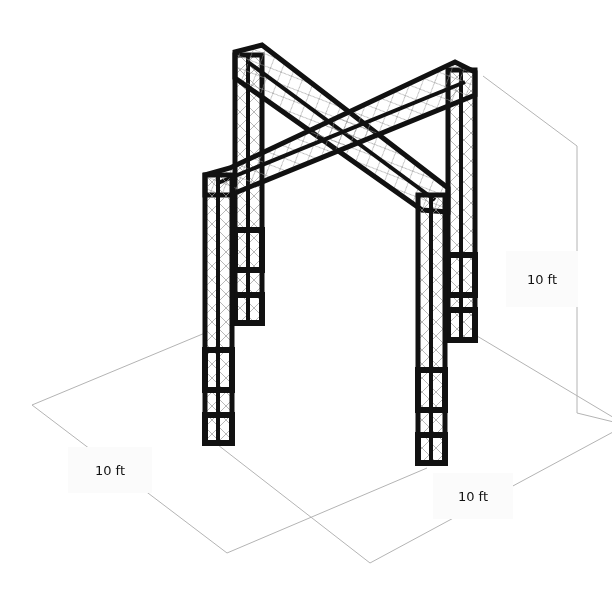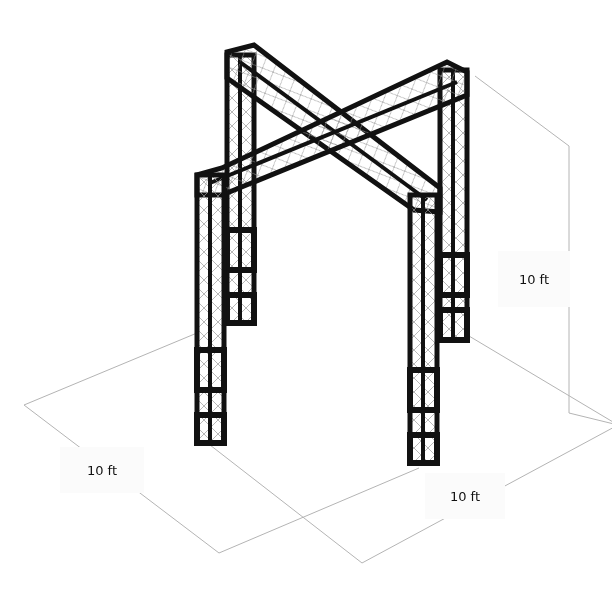--- a/index.html
+++ b/index.html
@@ -1,17 +1,17 @@
 <!DOCTYPE html>
 <html><head>
   <meta charset="utf-8">
   <style>
     html, body { margin: 0; padding: 0; background: #ffffff; }
     body { width: 612px; height: 612px; position: relative; overflow: hidden; font-family: "DejaVu Sans", sans-serif; }
-    #stage { position: absolute; left: 0; top: 0; width: 521px; height: 612px; padding-left: 22px; }
+    #stage { position: absolute; left: 8px; top: 0; width: 521px; height: 612px; padding-left: 22px; }
     .dim-label {
       position: absolute;
       background: #fbfbfb;
       color: #111;
       font-size: 13px;
       display: flex; align-items: center; justify-content: center;
       font-family: "DejaVu Sans", sans-serif;
     }
   </style>
 </head>

